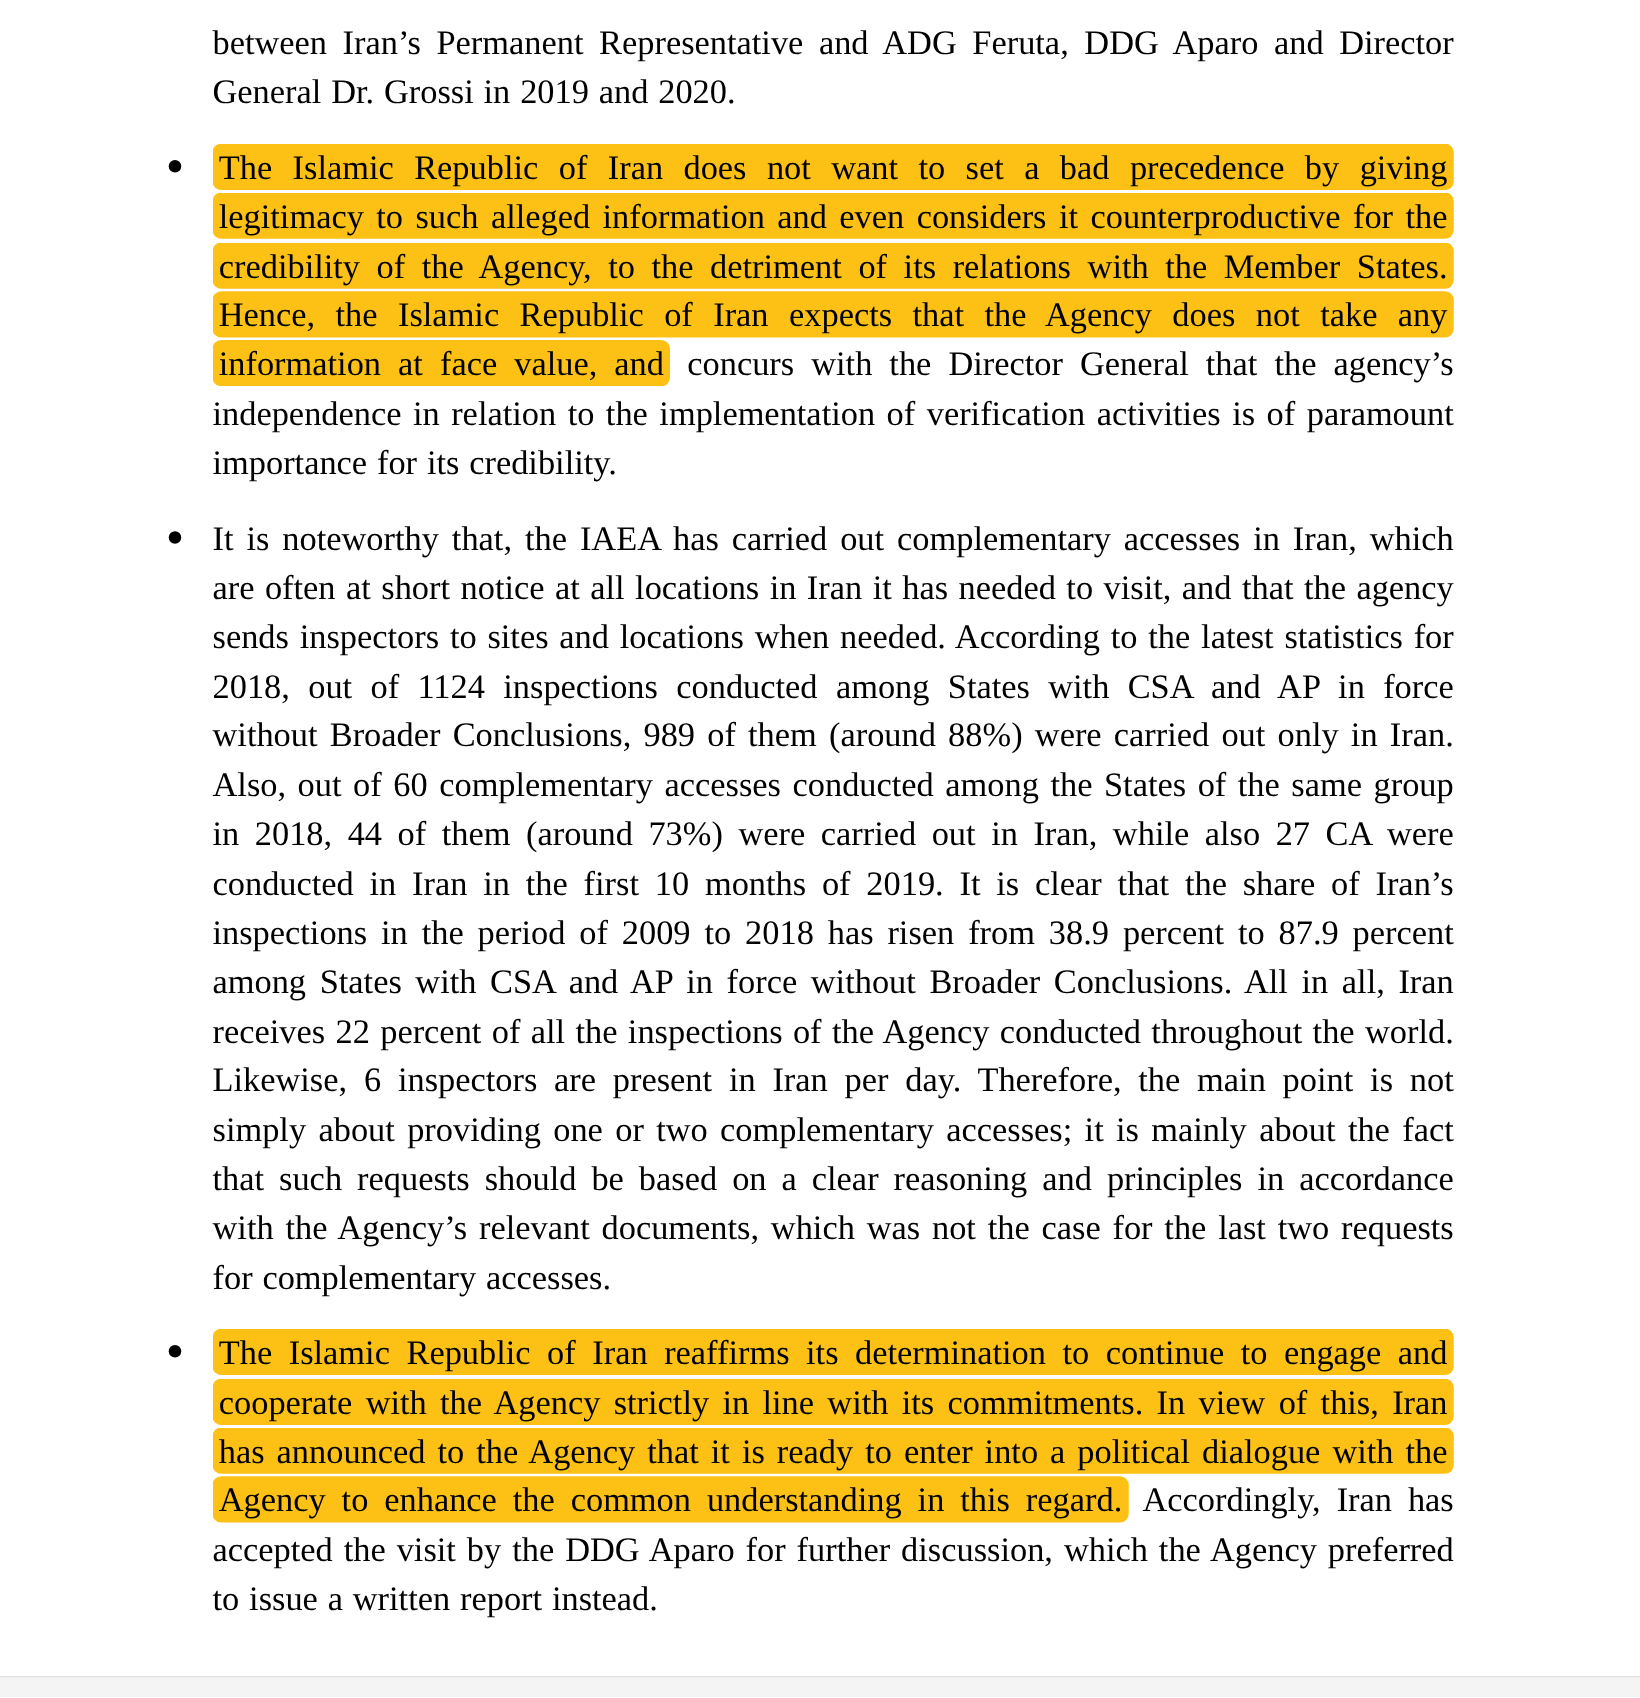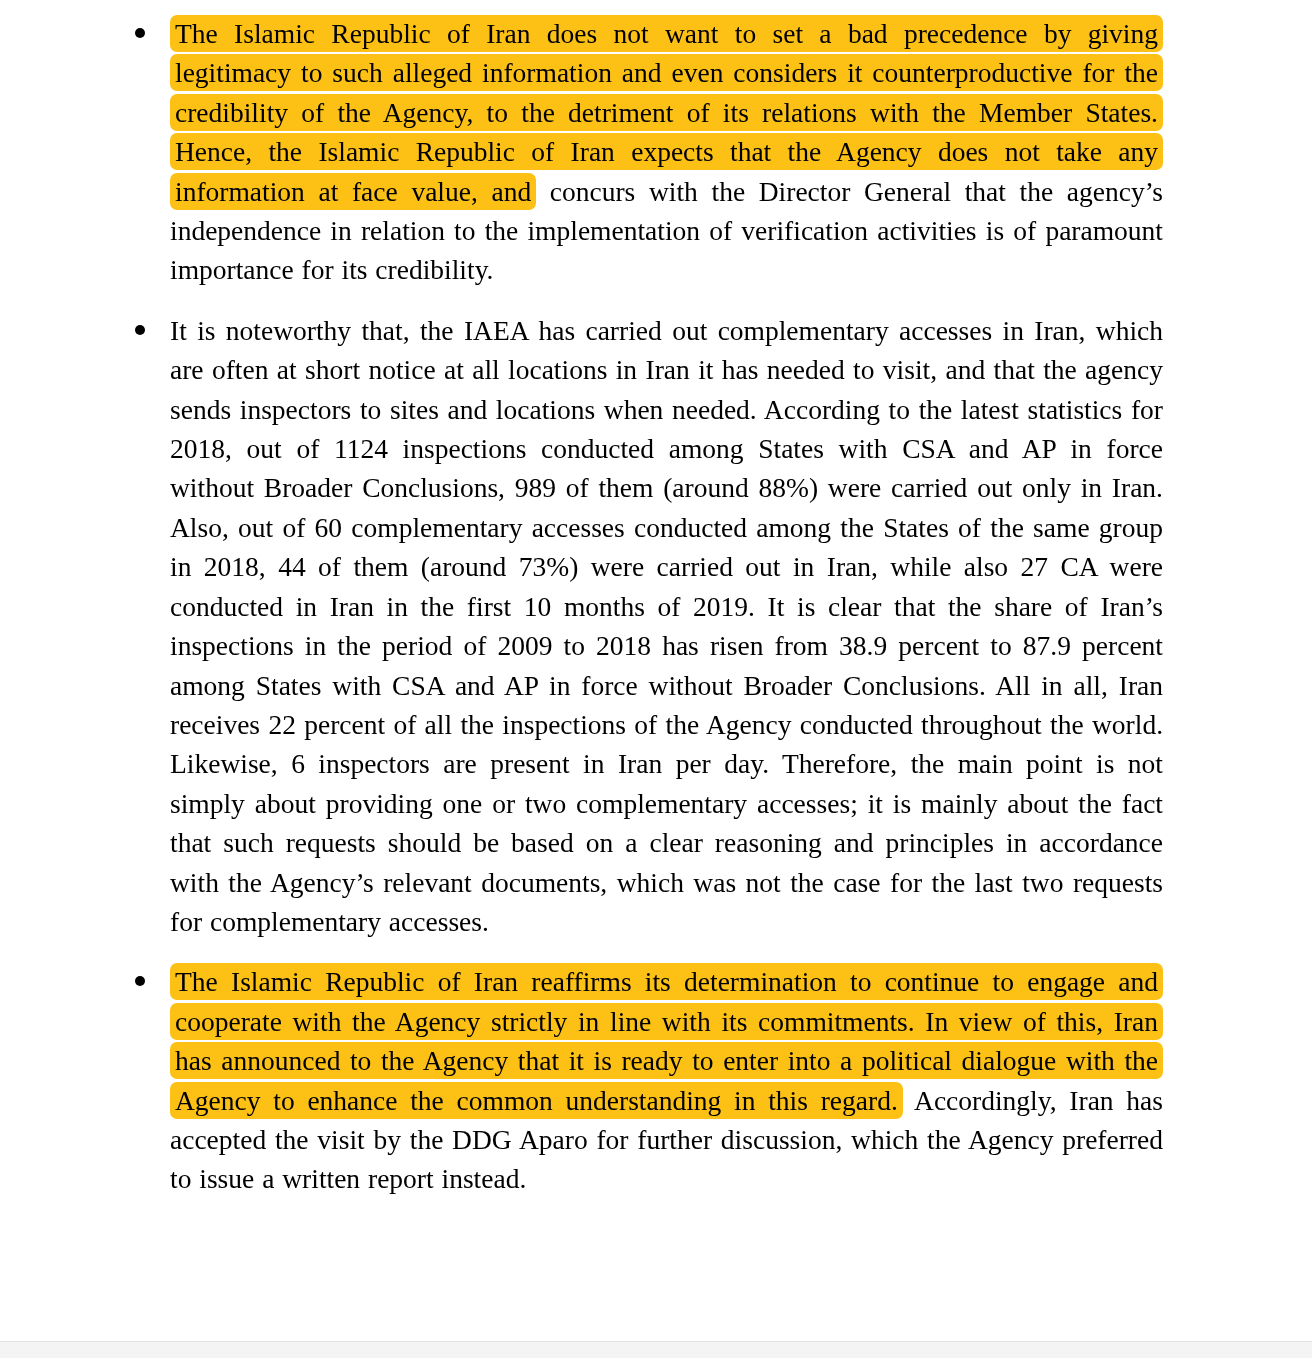--- a/index.html
+++ b/index.html
@@ -69,20 +69,21 @@
     border-top: 1px solid #e1e1e3;
     box-sizing: border-box;
   }
 </style>
 </head>
 <body>
 
 <div class="page">
   <div class="content">
 
+    <p class="para"><span>between Iran’s Permanent Representative and ADG Feruta, DDG Aparo and Director General Dr. Grossi in 2019 and 2020.</span></p>
 
     <ul class="bullets">
       <li class="para">
         <span class="bullet-dot"></span>
         <span><span class="hl">The Islamic Republic of Iran does not want to set a bad precedence by giving legitimacy to such alleged information and even considers it counterproductive for the credibility of the Agency, to the detriment of its relations with the Member States. Hence, the Islamic Republic of Iran expects that the Agency does not take any information at face value, and</span><span> concurs with the Director General that the agency’s independence in relation to the implementation of verification activities is of paramount importance for its credibility.</span></span>
       </li>
       <li class="para">
         <span class="bullet-dot"></span>
         <span><span>It is noteworthy that, the IAEA has carried out complementary accesses in Iran, which are often at short notice at all locations in Iran it has needed to visit, and that the agency sends inspectors to sites and locations when needed. According to the latest statistics for 2018, </span><span class="b">out of 1124 inspections</span><span> conducted among States with CSA and AP in force without Broader Conclusions, </span><span class="b">989 of them (around 88%)</span><span> were carried out only in Iran. Also, </span><span class="b">out of 60 complementary accesses</span><span> conducted among the States of the same group in 2018, </span><span class="b">44 of them (around 73%)</span><span> were carried out in Iran, while also 27 CA were conducted in Iran in the first 10 months of 2019. It is clear that the share of Iran’s inspections in the period of 2009 to 2018 has risen from 38.9 percent to 87.9 percent among States with CSA and AP in force without Broader Conclusions. All in all, </span><span class="b">Iran receives 22 percent of all the inspections</span><span> of the Agency conducted throughout the world. Likewise, </span><span class="b">6 inspectors are present in Iran per day</span><span>. Therefore, the main point is not simply about providing one or two complementary accesses; it is mainly about the fact that such requests should be based on a clear reasoning and principles in accordance with the Agency’s relevant documents, which was not the case for the last two requests for complementary accesses.</span></span>
       </li>

